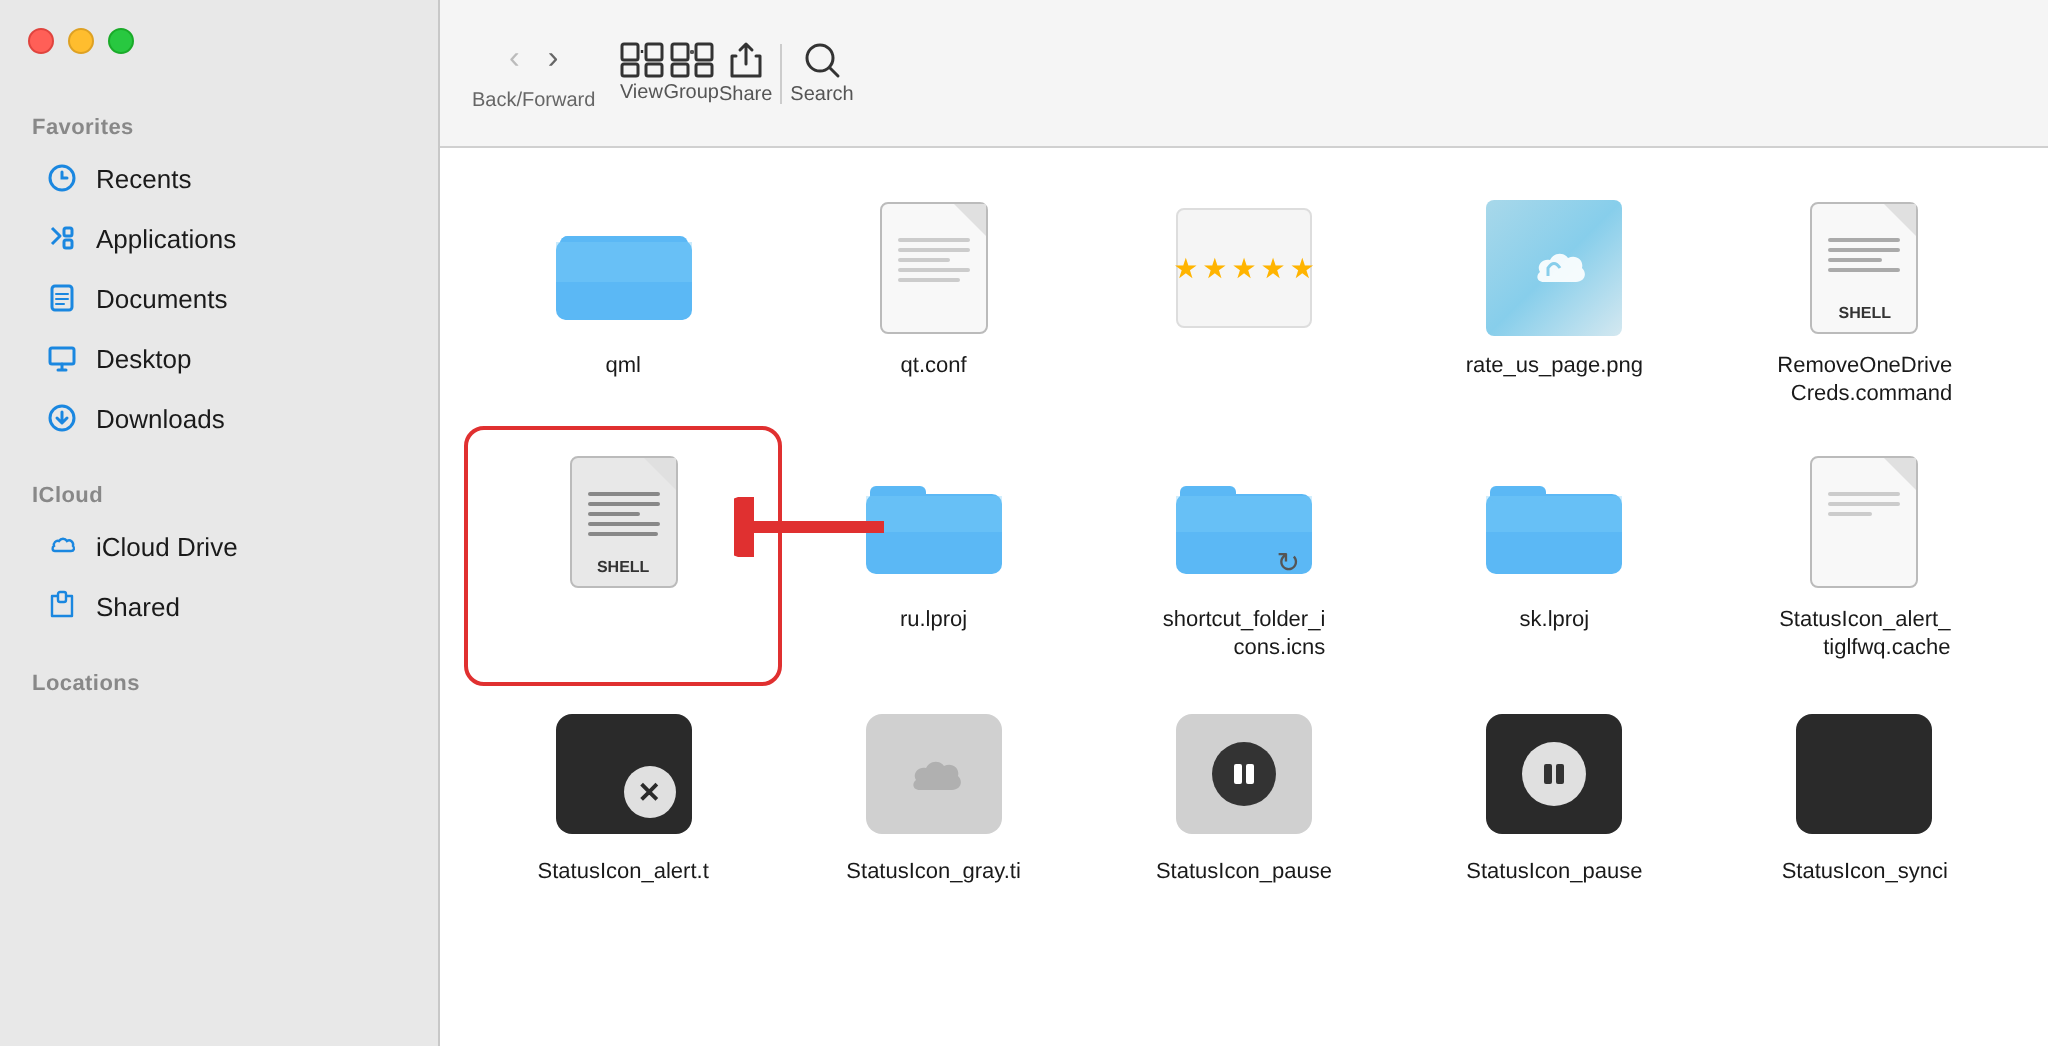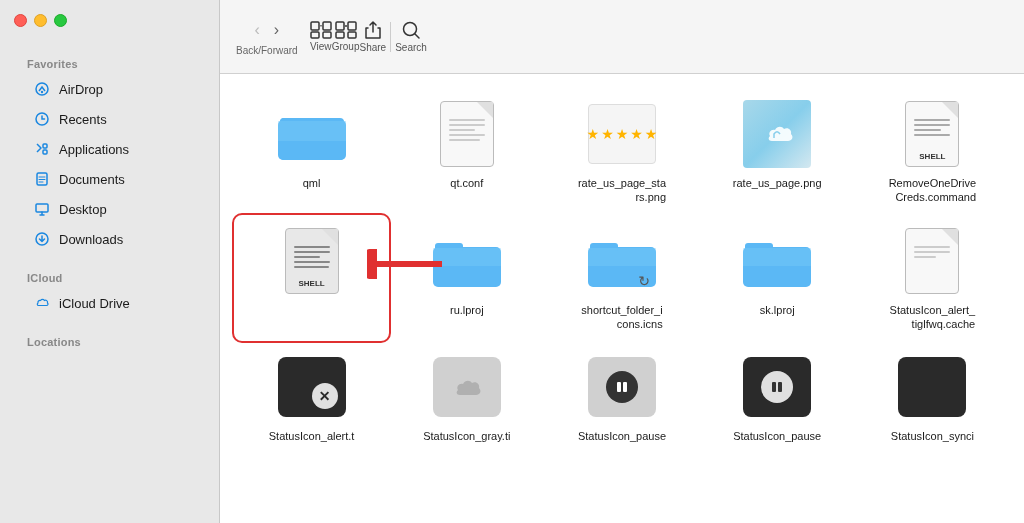--- a/index.html
+++ b/index.html
@@ -15,21 +15,20 @@
     
     .sidebar {
       width: 220px;
       min-width: 220px;
       height: 100%;
       background: #e8e8e8;
       border-right: 1px solid #c8c8c8;
       display: flex;
       flex-direction: column;
       padding-top: 50px;
-      padding-left: 11px;
     }
 
     .sidebar-section-label {
       font-size: 11px;
       font-weight: 600;
       color: #888;
       padding: 8px 16px 4px 16px;
       text-transform: capitalize;
       letter-spacing: 0.02em;
     }
@@ -289,30 +288,20 @@
 
 <div class="traffic-lights">
   <div class="traffic-light tl-red"></div>
   <div class="traffic-light tl-yellow"></div>
   <div class="traffic-light tl-green"></div>
 </div>
 
 <div class="sidebar">
   <div class="sidebar-section-label">Favorites</div>
 
-  <div class="sidebar-item">
-    <span class="sidebar-icon">
-      <svg width="16" height="16" viewBox="0 0 16 16" fill="none">
-        <circle cx="8" cy="8" r="6" stroke="#1a87e0" stroke-width="1.5" fill="none"></circle>
-        <path d="M5 10 L8 6 L11 10" stroke="#1a87e0" stroke-width="1.5" fill="none"></path>
-        <circle cx="8" cy="11" r="1.2" fill="#1a87e0"></circle>
-      </svg>
-    </span>
-    <span>AirDrop</span>
-  </div>
 
   <div class="sidebar-item">
     <span class="sidebar-icon">
       <svg width="16" height="16" viewBox="0 0 16 16" fill="none">
         <circle cx="8" cy="8" r="6" stroke="#1a87e0" stroke-width="1.5" fill="none"></circle>
         <path d="M8 5 L8 8 L10.5 8" stroke="#1a87e0" stroke-width="1.5" stroke-linecap="round"></path>
       </svg>
     </span>
     <span>Recents</span>
   </div>
@@ -362,20 +351,29 @@
 
   <div class="sidebar-item">
     <span class="sidebar-icon">
       <svg width="16" height="16" viewBox="0 0 16 16" fill="none">
         <path d="M12.5 10.5 C14 10.5 14.5 9 13.5 8 C14 6 12 4.5 10.5 5.5 C9.5 4 7.5 4 6.5 5.5 C5 5 3.5 6.5 4 8 C3 8.5 3 10.5 4.5 10.5 Z" stroke="#1a87e0" stroke-width="1.2" fill="none"></path>
       </svg>
     </span>
     <span>iCloud Drive</span>
   </div>
 
+  <div class="sidebar-item">
+    <span class="sidebar-icon">
+      <svg width="16" height="16" viewBox="0 0 16 16" fill="none">
+        <path d="M10 3 L13 3 L13 13 L3 13 L3 3 L6 3" stroke="#1a87e0" stroke-width="1.2" fill="none" stroke-linejoin="round"></path>
+        <rect x="6" y="1" width="4" height="5" rx="1" stroke="#1a87e0" stroke-width="1.2" fill="none"></rect>
+      </svg>
+    </span>
+    <span>Shared</span>
+  </div>
 
   <div class="sidebar-section-label" style="margin-top:10px;">Locations</div>
 </div>
 
 <div class="main">
 
   <div class="toolbar">
     <div class="toolbar-nav-group">
       <div style="display:flex;gap:2px;">
         <button class="toolbar-nav-btn disabled">‹</button>
@@ -464,21 +462,20 @@
         <div style="width:68px;height:60px;background:#f5f5f5;border:1px solid #ddd;border-radius:4px;display:flex;align-items:center;justify-content:center;">
           <div class="stars-icon">
             <span class="star">★</span>
             <span class="star">★</span>
             <span class="star">★</span>
             <span class="star">★</span>
             <span class="star">★</span>
           </div>
         </div>
       </div>
-      <div class="file-name">rate_us_page_sta<br>rs.png</div>
     </div>
 
     <div class="file-item">
       <div class="file-icon">
         <div class="png-icon">
           <svg width="42" height="30" viewBox="0 0 42 30" fill="none">
             <path d="M32 22 C36 22 38 18 35 15 C36 11 32 8 28 10 C26 7 21 7 19 11 C15 10 12 14 14 17 C12 18.5 12 22 16 22 Z" fill="white" opacity="0.9"></path>
             <path d="M18 19 L18 15 C20 12 22 12 24 15" stroke="#87ceeb" stroke-width="1.5" fill="none"></path>
           </svg>
         </div>

